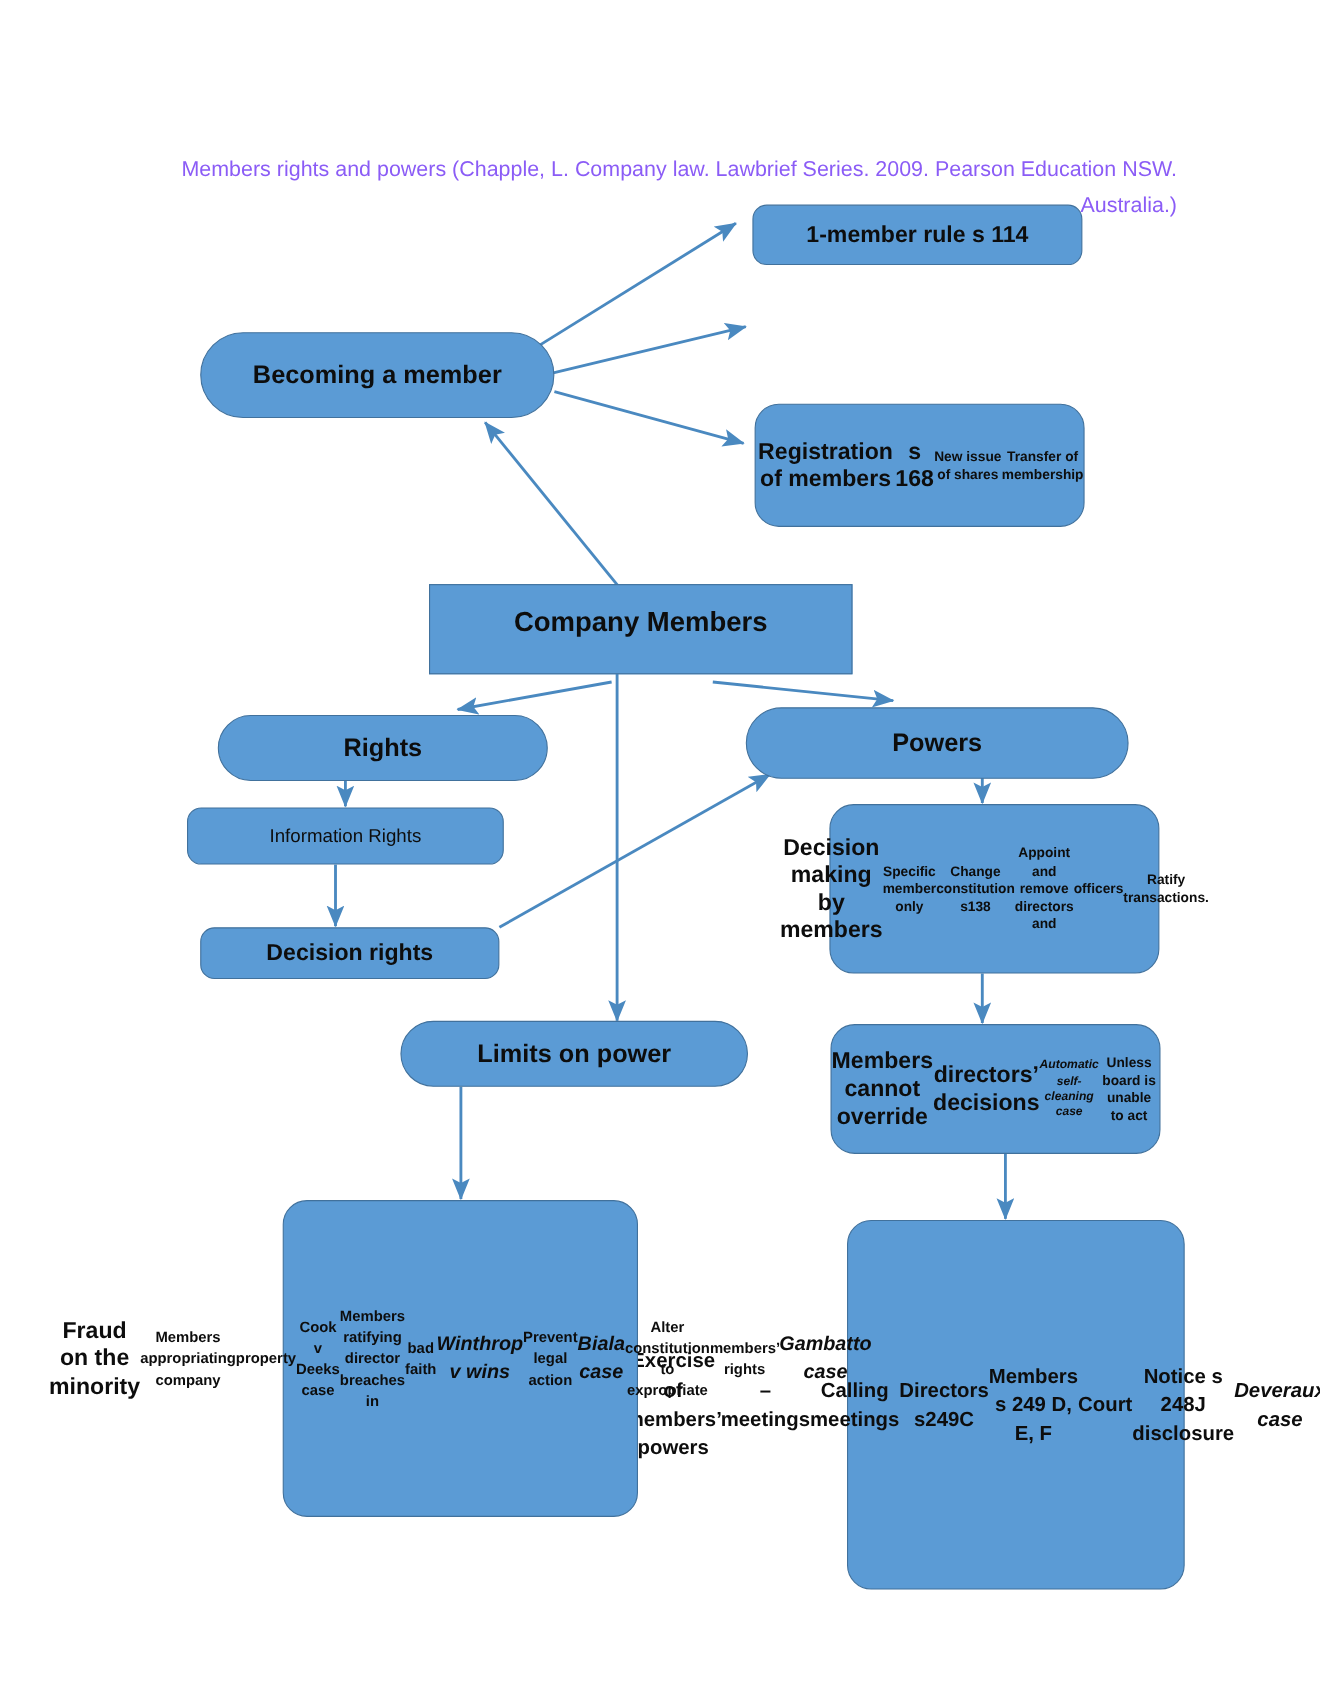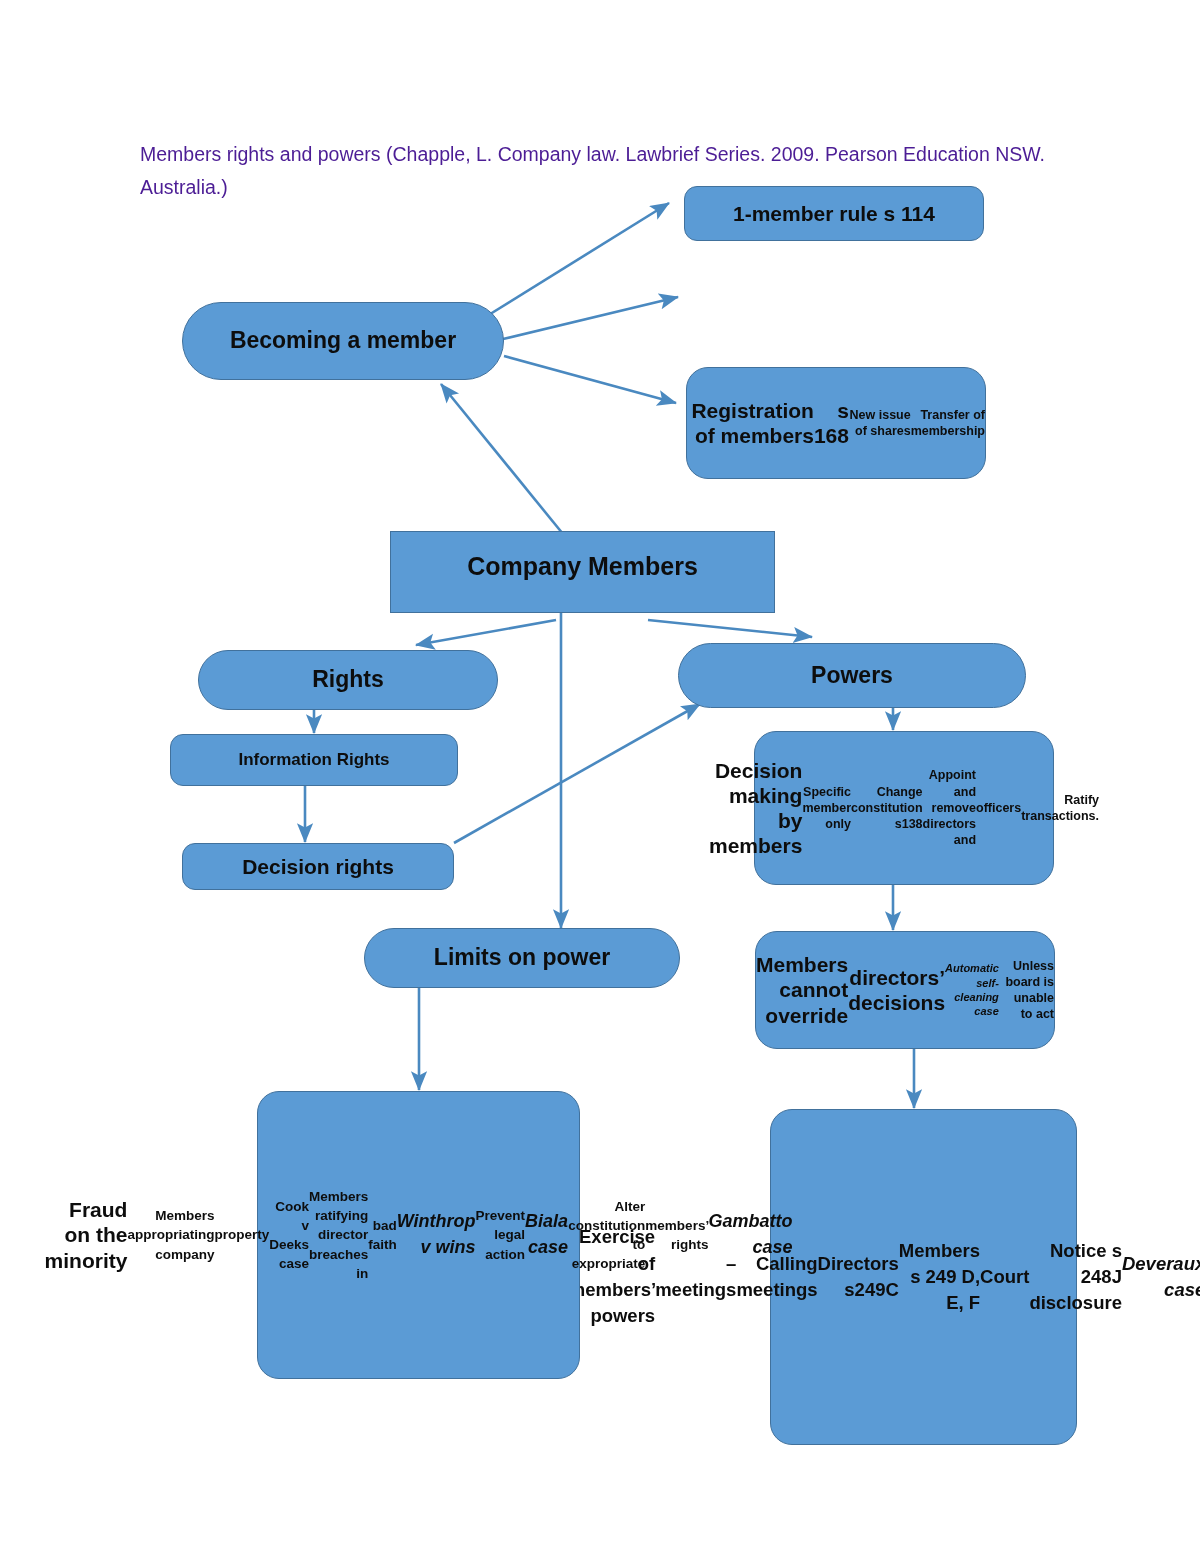--- a/index.html
+++ b/index.html
@@ -7,45 +7,45 @@
     width:1200px;height:1553px;
     background:#ffffff;
     font-family:"Liberation Sans", sans-serif;
     color:#111111;
     overflow:hidden;
   }
   #stage{position:relative;width:1200px;height:1553px;}
 
   #title{
     position:absolute;left:140px;top:138px;width:930px;
-    font-size:19.5px;line-height:33px;color:#4c1d95;
+    font-size:19.5px;line-height:33px;color:#8b5cf6;text-align:right;
   }
 
   svg#wires{position:absolute;left:0;top:0;width:1200px;height:1553px;}
 
   .node{
     position:absolute;
     background:#5B9BD5;
     border:1.6px solid #41719C;
     box-sizing:border-box;
     display:flex;
     flex-direction:column;
     align-items:center;
     justify-content:center;
-    text-align:right;
+    text-align:center;
     color:#0d0d0d;
     z-index:3;
   }
   .rrect{border-radius:13px;}
   .rrect-lg{border-radius:22px;}
   .pill{border-radius:999px;}
   .rect{border-radius:0;}
 
   .t-head{font-size:21px;font-weight:bold;line-height:1.20;}
-  .t-mid{font-size:17px;line-height:1.20;font-weight:bold;}
+  .t-mid{font-size:17px;line-height:1.20;}
   .t-big{font-size:23px;font-weight:bold;line-height:1.20;}
   .t-huge{font-size:25px;font-weight:bold;line-height:1.18;}
   .t-sub{font-size:12.5px;line-height:1.30;font-weight:bold;}
   .t-sub-i{font-size:11px;line-height:1.30;font-weight:bold;font-style:italic;}
   .t-line{font-size:18.5px;line-height:1.42;font-weight:bold;}
   .t-line-i{font-size:18.5px;line-height:1.42;font-weight:bold;font-style:italic;}
   .t-fm{font-size:13.5px;line-height:1.42;font-weight:bold;}
   .t-fm-i{font-size:18px;line-height:1.42;font-weight:bold;font-style:italic;}
   .stack{display:flex;flex-direction:row;align-items:center;justify-content:center;width:100%;}
 </style>

